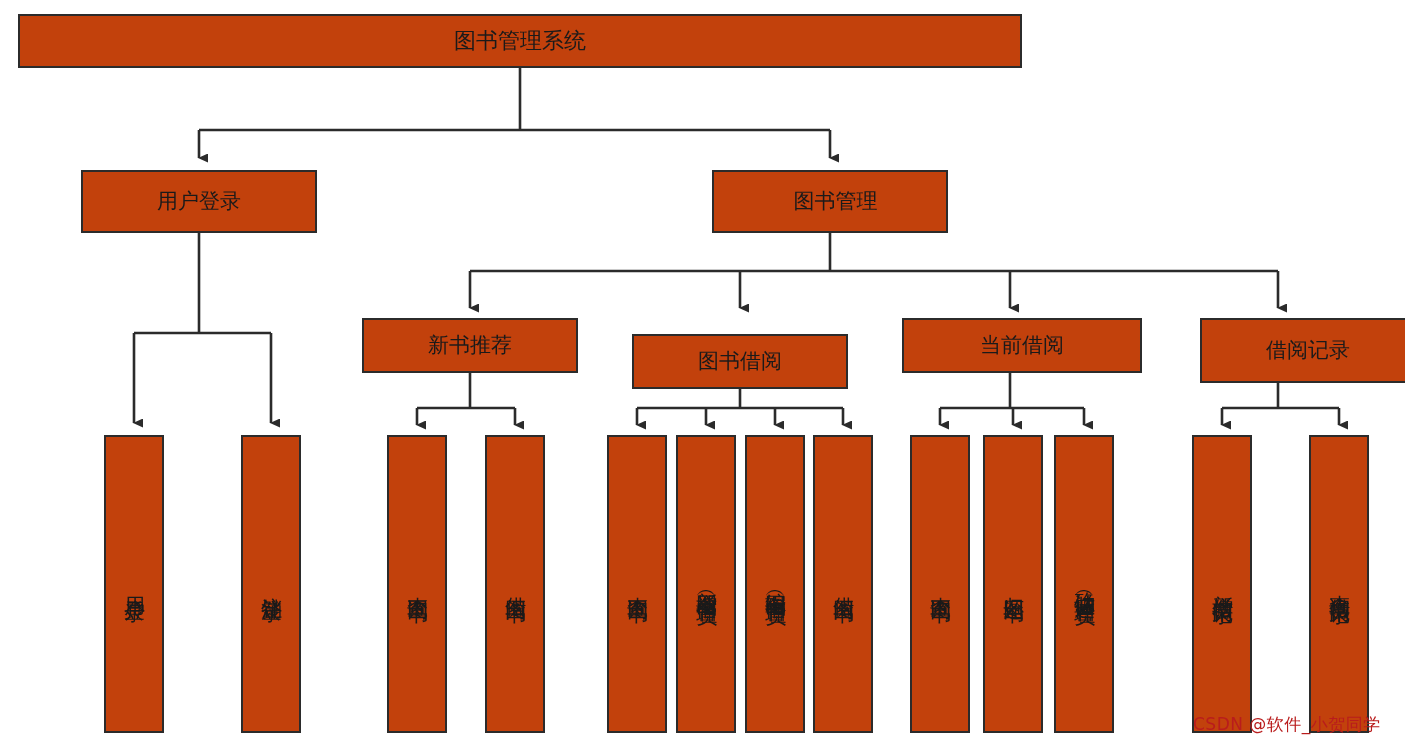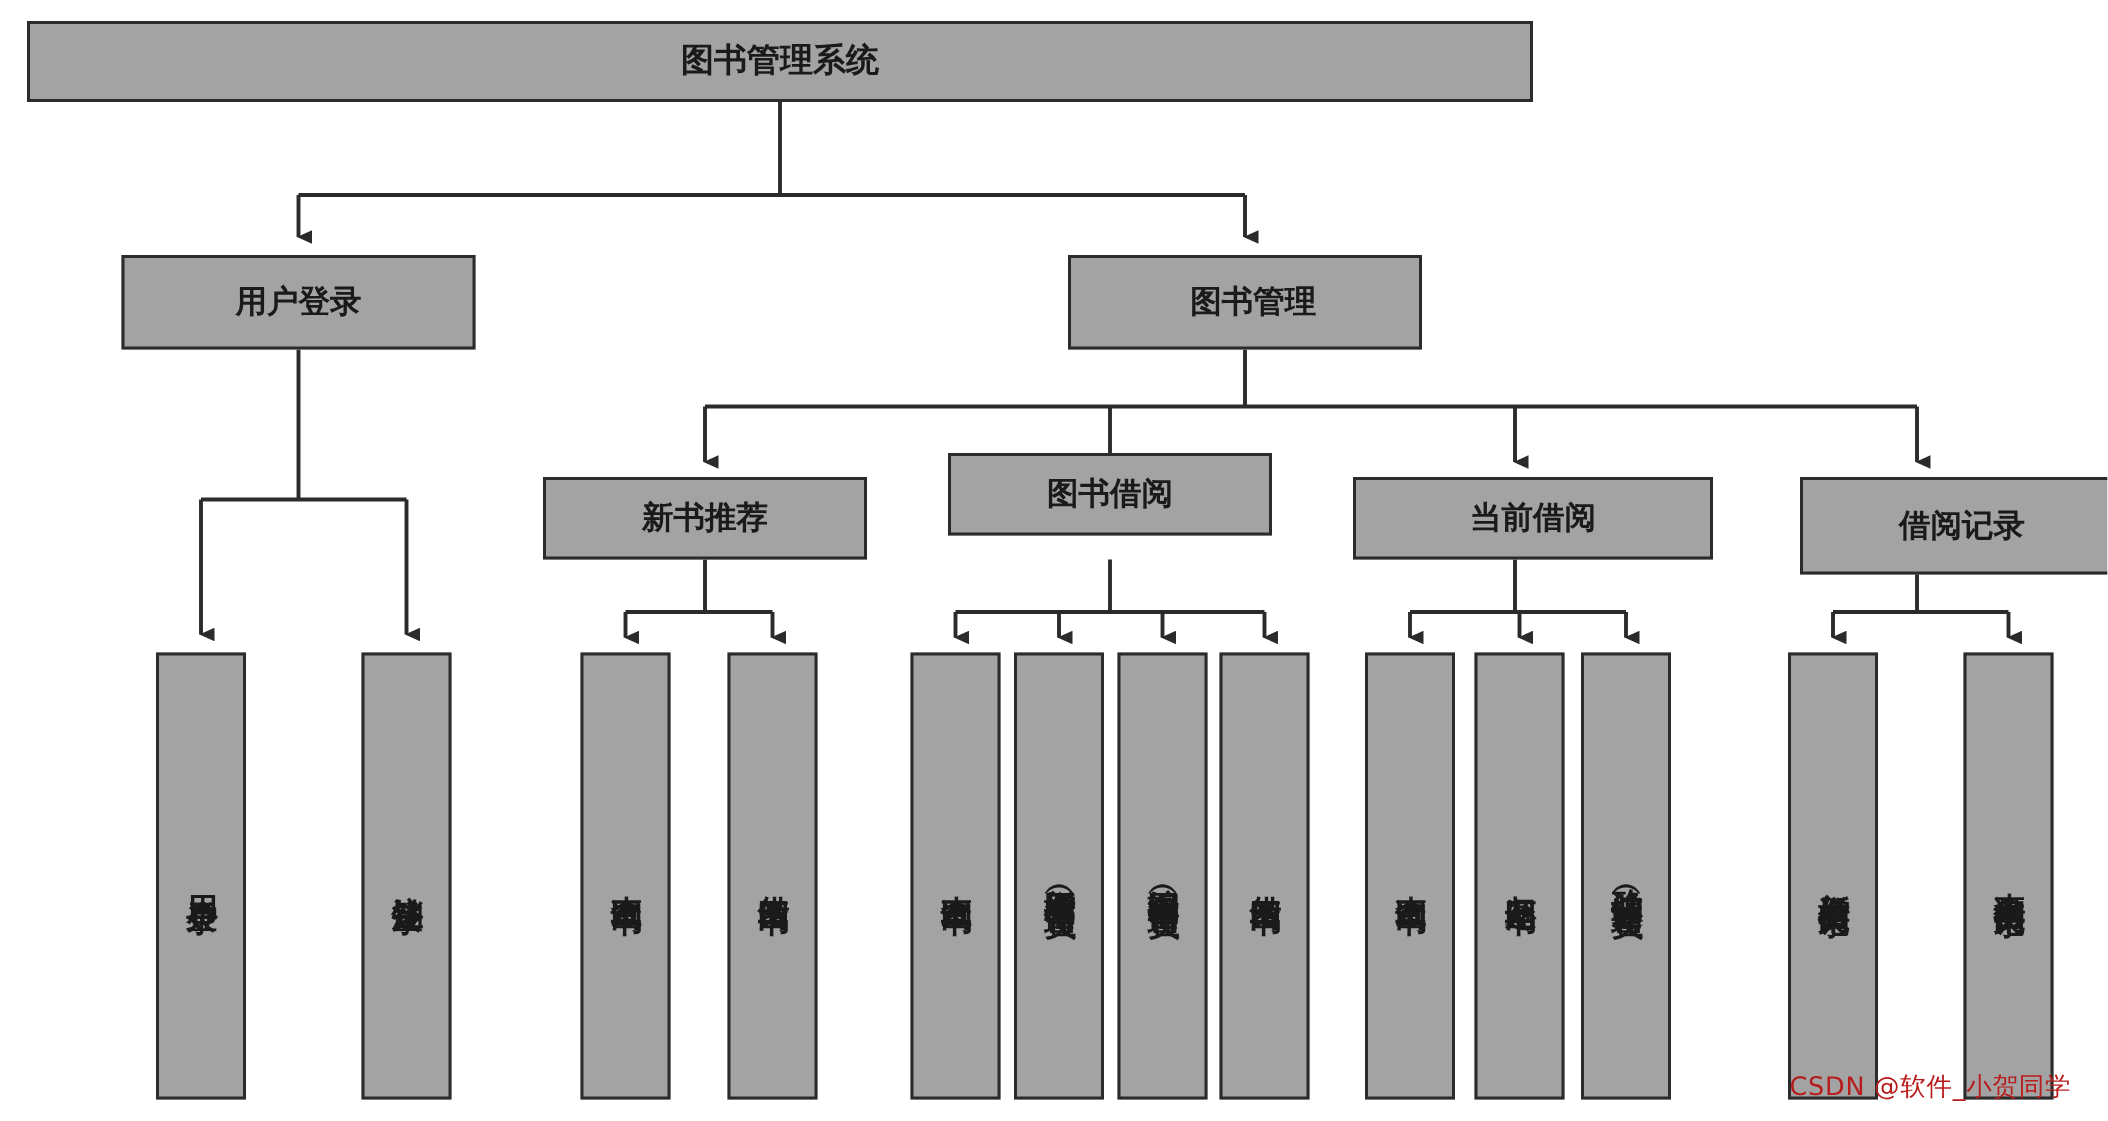--- a/index.html
+++ b/index.html
@@ -23,28 +23,27 @@
     left: 0;
     top: 0;
     width: 1405px;
     height: 747px;
     pointer-events: none;
   }
   .node {
     position: absolute;
     box-sizing: border-box;
     border: 2px solid #2b2b2b;
-    background: #a3a3a3;
+    background: #c2410c;
     display: flex;
     align-items: center;
     justify-content: center;
     color: #1a1a1a;
     line-height: 1.12;
     text-align: center;
-    font-weight: bold;
   }
   .node.h {
     font-size: 21px;
   }
   .node.root {
     font-size: 22px;
   }
   .node.v {
     writing-mode: vertical-rl;
     text-orientation: upright;
@@ -129,21 +128,21 @@
   <div class="node h" id="n-l1-0" style="left: 81px; top: 170px; width: 236px; height: 63px;">
     <span>用户登录</span>
   </div>
   <div class="node h" id="n-l1-1" style="left: 712px; top: 170px; width: 236px; height: 63px; padding-left: 11px;">
     <span>图书管理</span>
   </div>
 
   <div class="node h" id="n-l2-0" style="left: 362px; top: 318px; width: 216px; height: 55px;">
     <span>新书推荐</span>
   </div>
-  <div class="node h" id="n-l2-1" style="left: 632px; top: 302px; width: 216px; height: 55px;">
+  <div class="node h" id="n-l2-1" style="left: 632px; top: 334px; width: 216px; height: 55px;">
     <span>图书借阅</span>
   </div>
   <div class="node h" id="n-l2-2" style="left: 902px; top: 318px; width: 240px; height: 55px;">
     <span>当前借阅</span>
   </div>
   <div class="node h" id="n-l2-3" style="left: 1172px; top: 318px; width: 216px; height: 65px; margin-left: 28px;">
     <span>借阅记录</span>
   </div>
 
   <div class="node v" id="n-lf-0" style="left: 104px; top: 435px; width: 60px; height: 298px;">

